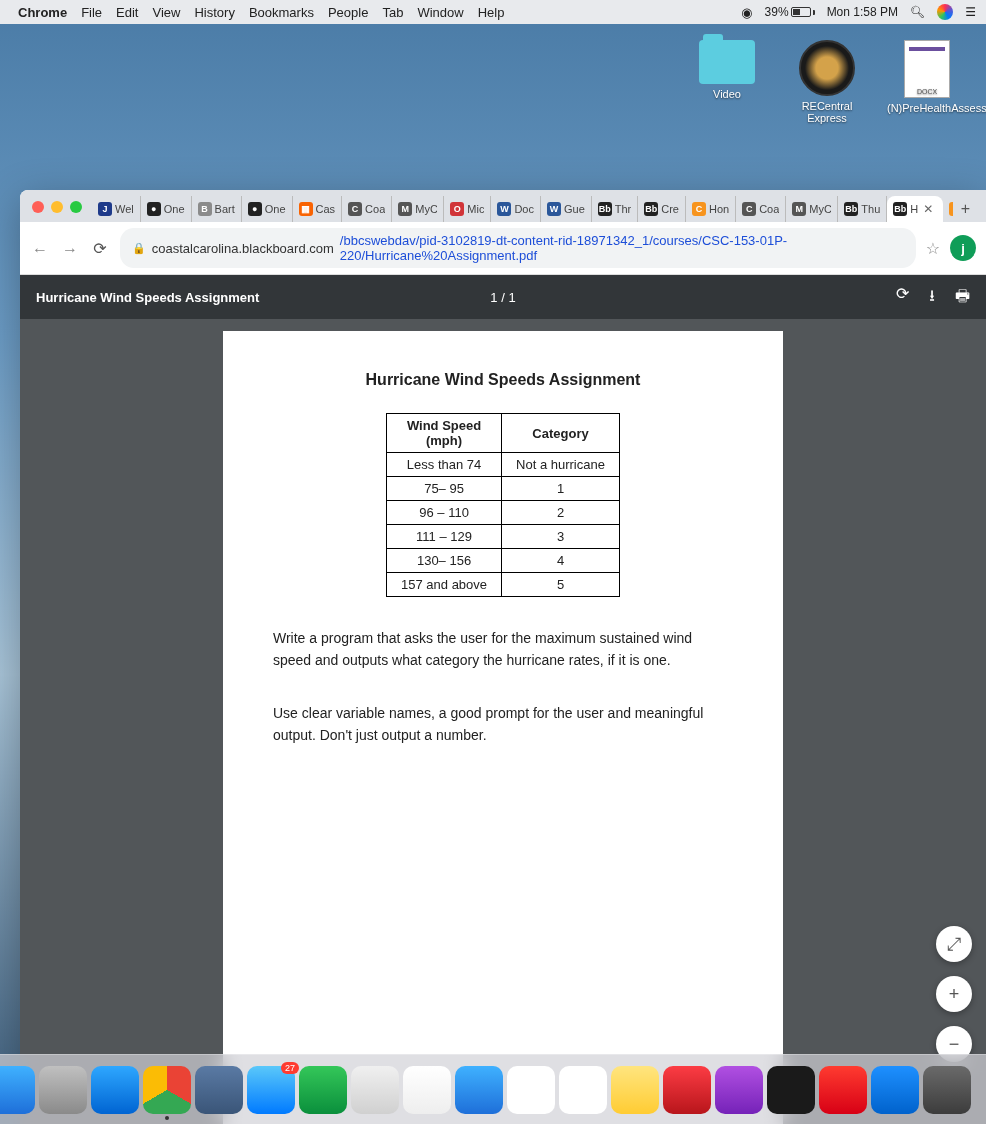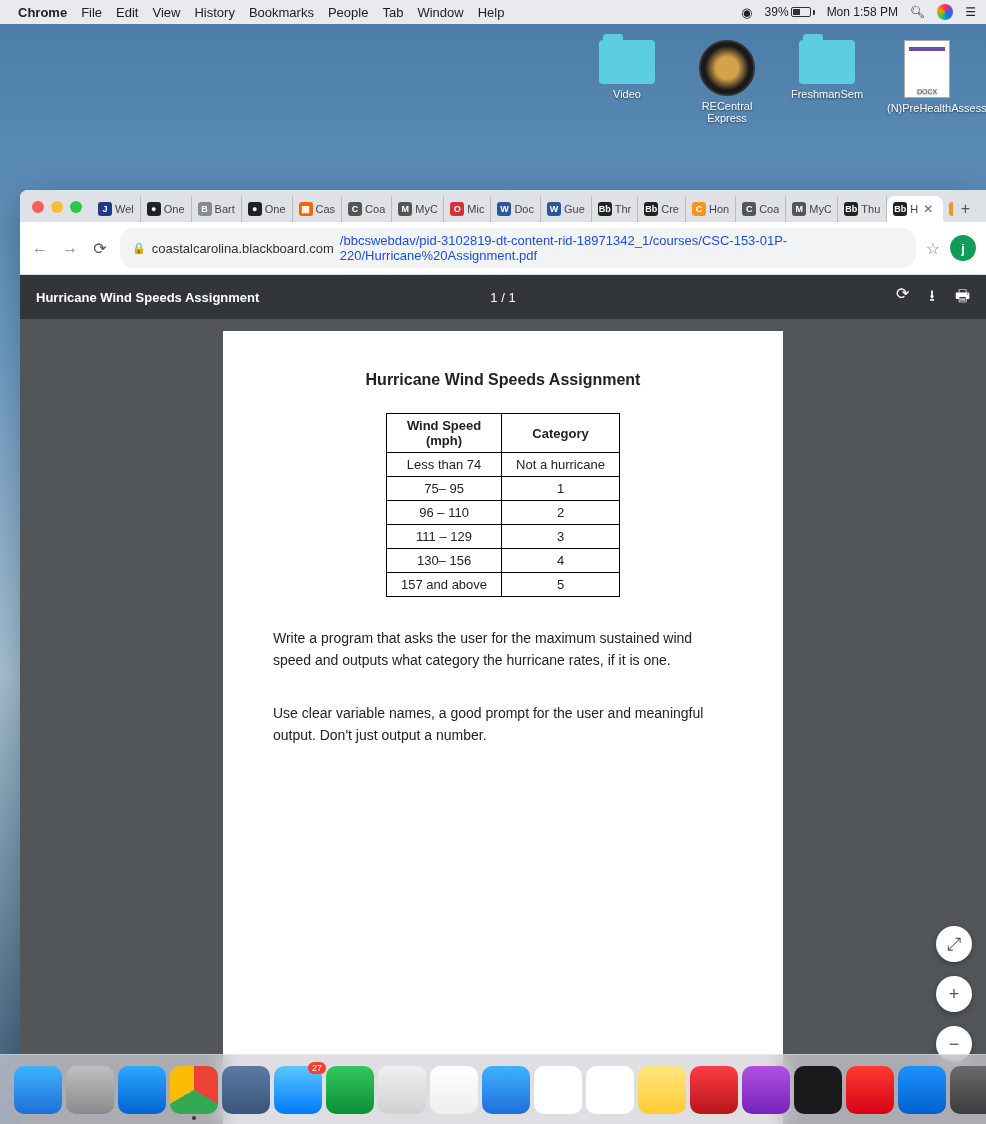--- a/index.html
+++ b/index.html
@@ -66,21 +66,21 @@
 .wind-table { margin: 10px auto 30px; border-collapse: collapse; }
 .wind-table th, .wind-table td { border: 1px solid #000; padding: 4px 14px; text-align: center; font-size: 13px; }
 .wind-table th { font-weight: 700; }
 .terminal-shot { width: 256px; margin: 14px auto 0; background: #000; border-top: 6px solid #8a4fbf; padding: 10px 8px 20px; font-family: "Courier New", monospace; font-size: 10px; color: #fff; line-height: 1.4; }
 
 
 .float-btns { position: absolute; right: 14px; bottom: 62px; display: flex; flex-direction: column; gap: 14px; }
 .float-btn { width: 36px; height: 36px; border-radius: 50%; background: #fff; box-shadow: 0 2px 6px rgba(0,0,0,0.3); display: flex; align-items: center; justify-content: center; font-size: 18px; color: #555; }
 
 
-.dock { position: absolute; bottom: 0; left: 0; right: 0; height: 70px; background: rgba(210,210,215,0.7); backdrop-filter: blur(10px); display: flex; align-items: center; padding: 0 14px; gap: 4px; border-top: 1px solid rgba(255,255,255,0.3); }
+.dock { position: absolute; bottom: 0; left: 0; right: 0; height: 70px; background: rgba(210,210,215,0.7); backdrop-filter: blur(10px); display: flex; align-items: center; padding: 0 14px; gap: 4px; border-top: 1px solid rgba(255,255,255,0.3); justify-content: center; }
 .dock-app { width: 48px; height: 48px; border-radius: 10px; flex-shrink: 0; position: relative; }
 .dock-sep { width: 1px; height: 44px; background: rgba(0,0,0,0.25); margin: 0 4px; }
 .dot { position: absolute; bottom: -6px; left: 50%; transform: translateX(-50%); width: 4px; height: 4px; border-radius: 50%; background: #333; }
 .badge { position: absolute; top: -4px; right: -4px; background: #ff3b30; color: #fff; font-size: 9px; border-radius: 8px; padding: 1px 4px; }
 
 .trash { width: 44px; height: 48px; margin-left: auto; background: linear-gradient(#d0d0d0, #a8a8a8); border-radius: 6px 6px 4px 4px; position: relative; }
 .trash::before { content: ""; position: absolute; top: -4px; left: 6px; right: 6px; height: 6px; background: #b0b0b0; border-radius: 3px; }
 </style>
 </head>
 <body>
@@ -116,24 +116,20 @@
 <div class="desktop-icons">
   <div class="desktop-icon">
     <div class="folder-icon"></div>
     <div>Video</div>
   </div>
   <div class="desktop-icon">
     <div class="app-circle"></div>
     <div>RECentral Express</div>
   </div>
   <div class="desktop-icon">
-    <div class="folder-icon"></div>
-    <div>FreshmanSem</div>
-  </div>
-  <div class="desktop-icon">
     <div class="doc-icon">
         <span>DOCX</span>
       </div>
     <div>(N)PreHealthAssessment.docx</div>
   </div>
 </div>
 
 <div class="chrome-window">
   <div class="window-chrome">
     <div class="traffic-lights">

